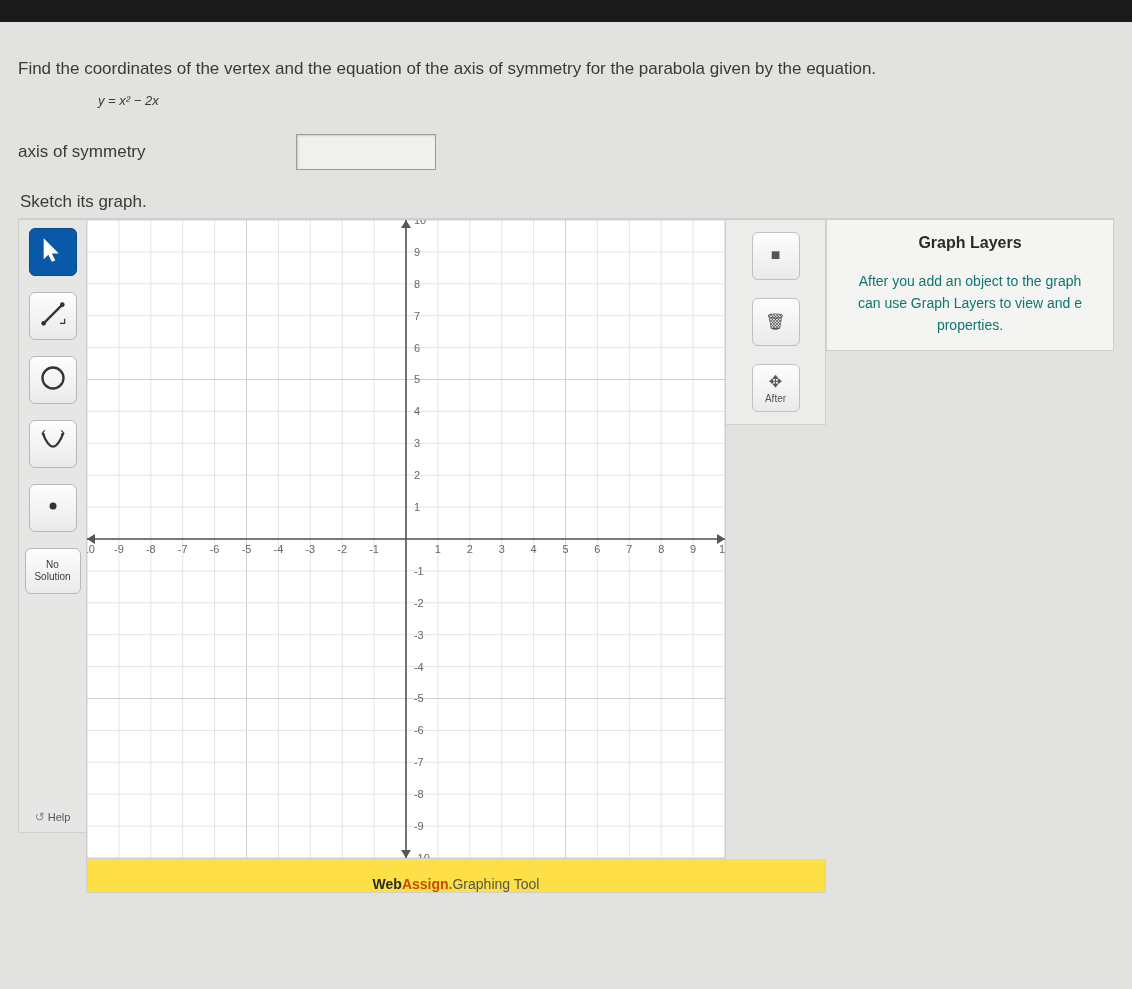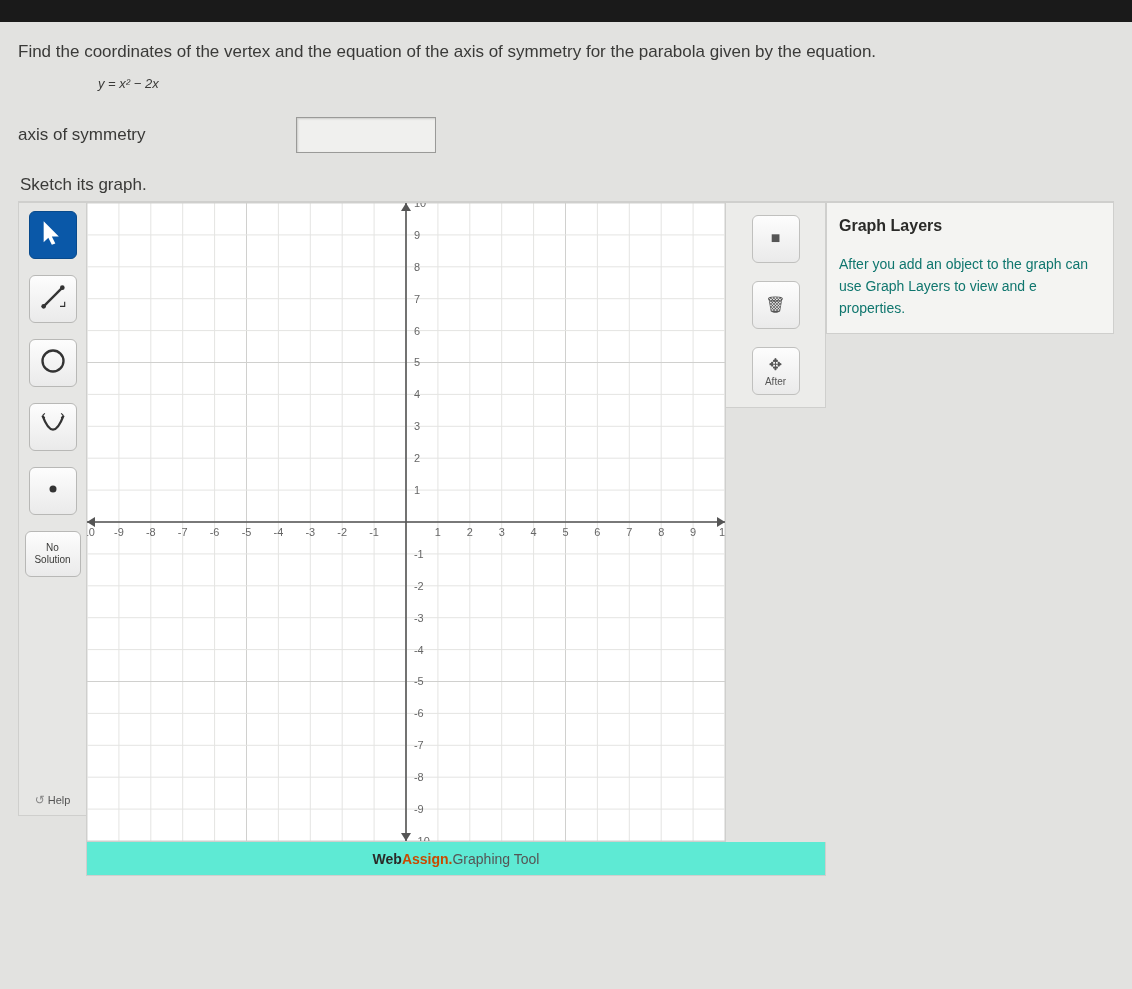--- a/index.html
+++ b/index.html
@@ -13,20 +13,21 @@
     height: 989px;
     overflow: hidden;
   }
   .topbar {
     height: 22px;
     background: #1a1a1a;
     width: 100%;
   }
   .content {
     padding: 14px 18px 0 18px;
+    margin-top: 17px;
   }
   .prompt { font-size: 17px; margin: 6px 0 14px 0; color: #3a3a38; }
   .equation-row { font-size: 13px; font-style: italic; margin: 0 0 26px 80px; }
   .row { display: flex; align-items: center; margin-bottom: 22px; }
   .label { width: 200px; font-size: 17px; }
   .math { font-size: 17px; font-style: italic; margin-right: 8px; }
   .paren { font-size: 30px; font-weight: 300; padding: 0 4px; }
   .input-box {
     width: 160px; height: 36px;
     background: #f0f0ee;
@@ -101,33 +102,34 @@
     border-radius: 6px;
     display:flex; flex-direction:column; align-items:center; justify-content:center;
     font-size: 10px; color:#555;
     cursor: pointer;
   }
   .right-btn .ic { font-size: 16px; margin-bottom: 2px; }
   .layers-panel {
     flex: 1;
     border: 1px solid #cfcfcd;
     background: #f4f4f2;
-    padding: 14px 12px;
+    padding: 14px 24px;
     font-size: 15px;
+    text-align: center;
   }
   .layers-title { font-weight: bold; margin-bottom: 18px; font-size: 16px; color:#2a2a28;}
   .layers-text { font-size: 14px; line-height: 22px; color:#0f766e;}
   .footer {
     position: absolute;
     bottom: -34px; left: 0; right: -100px;
     height: 34px;
     border: 1px solid #cfcfcd;
     border-top: none;
-    background: #5eead4;
-    display:flex; align-items:center; justify-content:center;
+    background: #fde047;
+    display:flex; align-items:flex-end; justify-content:center;
     font-size: 14px; color:#555;
   }
   .footer b { color:#2a2a28; }
   .footer .assign { color:#c94a00; font-weight:bold; }
   .grid-footer-area{ position:relative; }
   .tick-label { font-size: 11px; fill: #666; font-family: Arial; }
 </style>
 </head>
 <body>
 

